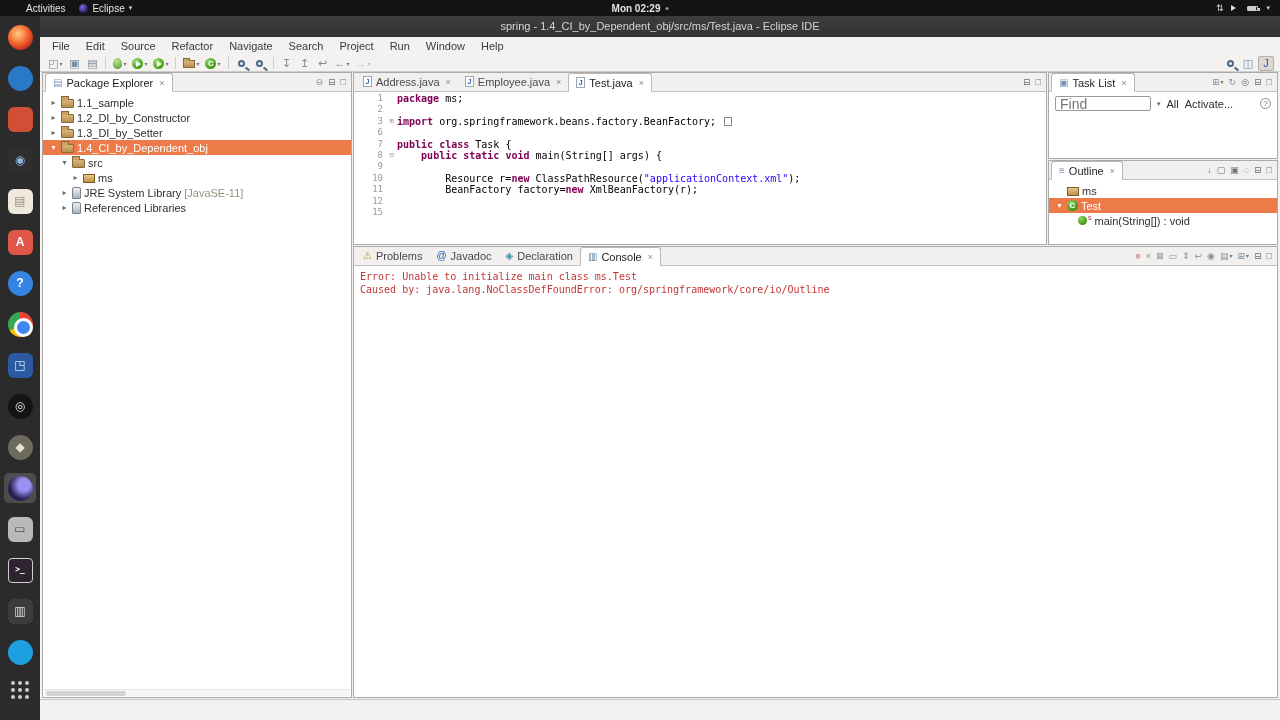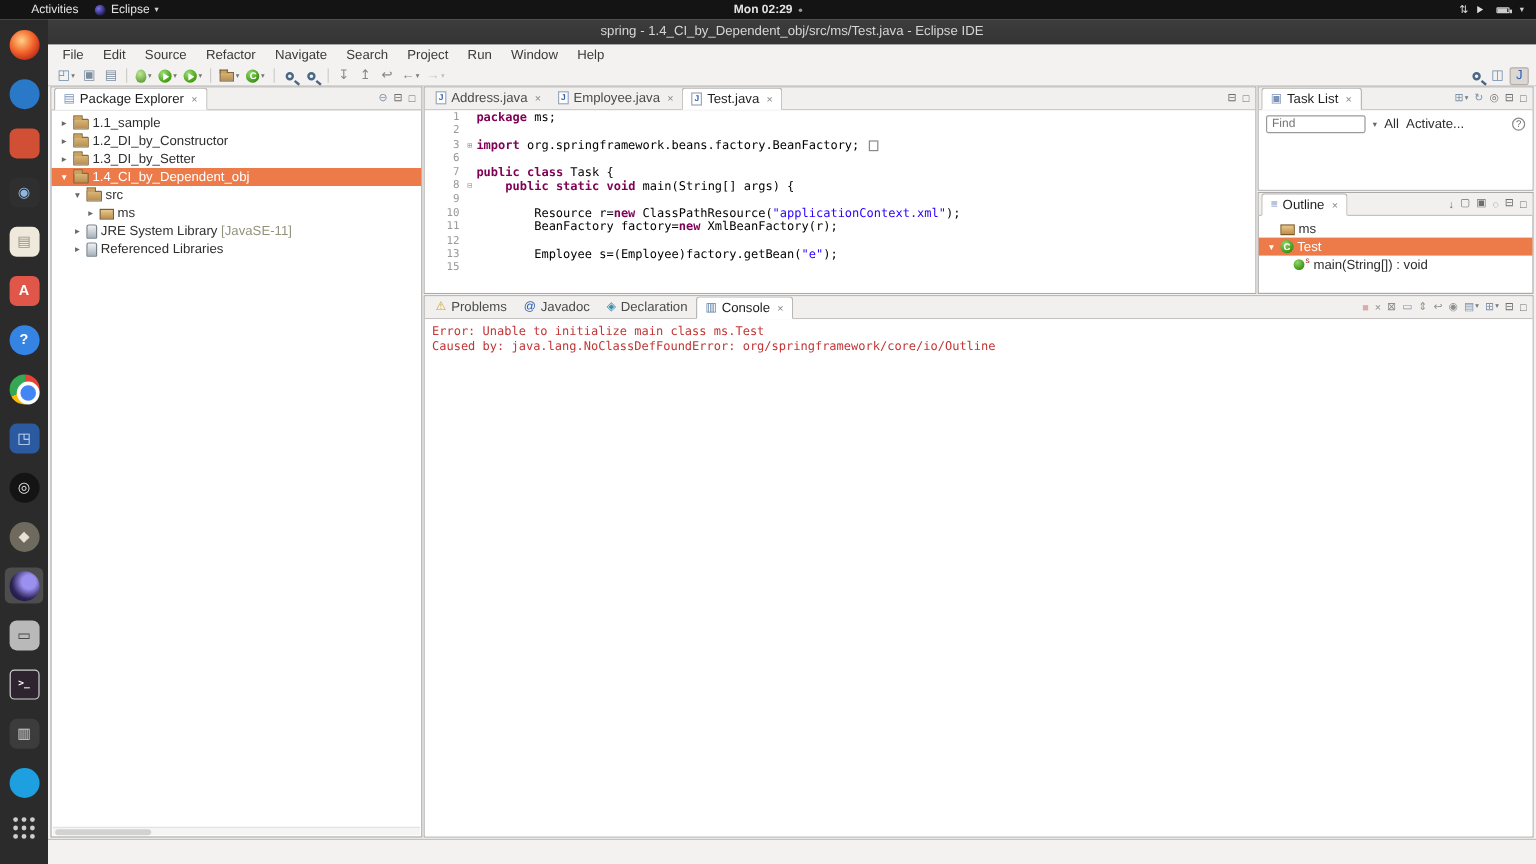--- a/index.html
+++ b/index.html
@@ -103,21 +103,21 @@
 .hthumb{position:absolute;left:2px;top:1px;width:80px;height:5px;background:#d2d2d2;border-radius:3px}
 
 
 #console-body{position:absolute;left:0;top:19px;right:0;bottom:0;background:#fff;padding:4px 6px;font-family:"DejaVu Sans Mono",monospace;font-size:10px;line-height:13px;white-space:pre}
 .cline.meta{color:#1a1a1a}
 .cline.error{color:#c33535}
 
 
 #tl-body{position:absolute;left:0;top:19px;right:0;bottom:0;background:#fff}
 #find-row{display:flex;align-items:center;gap:6px;padding:4px 6px}
-#find-input{width:83px;height:15px;border:1px solid #9a9a9a;border-radius:2px;font-size:10px;padding:0 4px;color:#333;font-family:"Liberation Sans",sans-serif}
+#find-input{width:96px;height:15px;border:1px solid #9a9a9a;border-radius:2px;font-size:14px;padding:0 4px;color:#333;font-family:"Liberation Sans",sans-serif}
 #tl-help{margin-left:auto;width:11px;height:11px;border-radius:50%;border:1px solid #8a8a8a;color:#6a6a6a;font-size:8px;display:flex;align-items:center;justify-content:center}
 
 #statusbar{position:absolute;left:0;top:683px;width:100%;height:21px;background:#f3f2f1;border-top:1px solid #c4c2c0}
 </style>
 </head>
 <body>
 
 <div id="topbar">
   <div class="tleft">
     <span>Activities</span>
@@ -441,26 +441,20 @@
             <span class="lcode"><span class="pl">        BeanFactory factory=</span><span class="kw">new</span><span class="pl"> XmlBeanFactory(r);</span></span>
           </div>
           <div class="crow">
             <span class="lann"></span>
             <span class="lnum">12</span>
             <span class="lfold"></span>
             <span class="lcode"></span>
           </div>
           <div class="crow">
             <span class="lann"></span>
-            <span class="lnum">13</span>
-            <span class="lfold"></span>
-            <span class="lcode"><span class="pl">        Employee s=(Employee)factory.getBean(</span><span class="str">"e"</span><span class="pl">);</span></span>
-          </div>
-          <div class="crow">
-            <span class="lann"></span>
             <span class="lnum">15</span>
             <span class="lfold"></span>
             <span class="lcode"></span>
           </div>
         </div>
       </div>
   </div>
 
   <div id="tasklist" class="panel" style="left:1008px;top:56px;width:230px;height:87px">
     <div class="tabbar">

